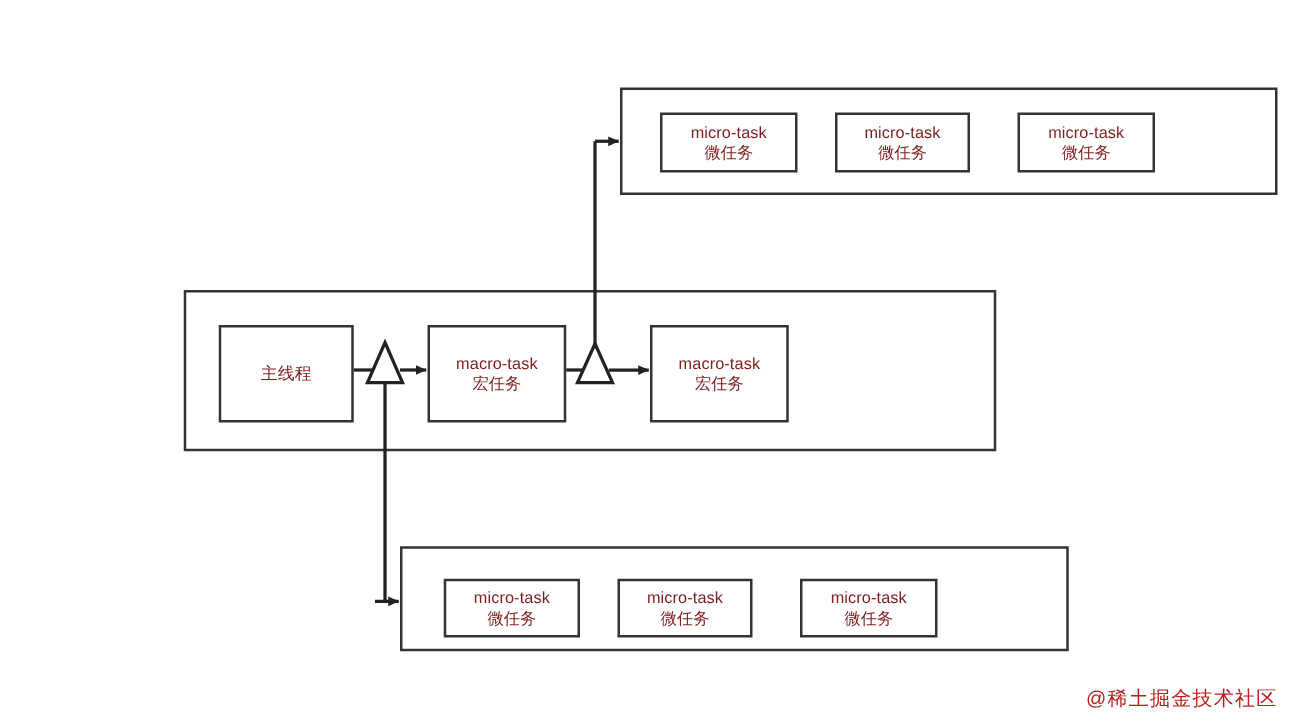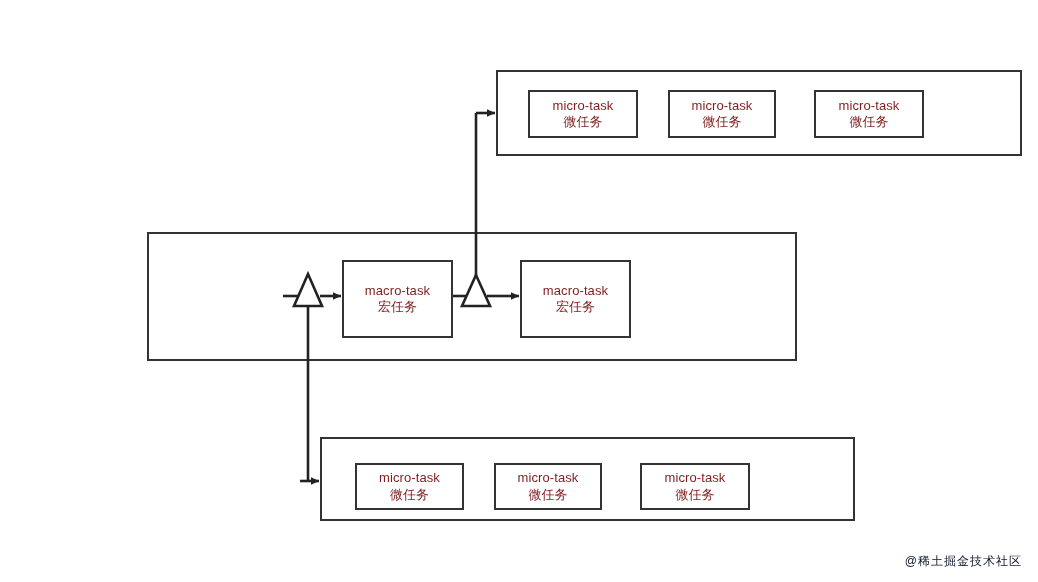--- a/index.html
+++ b/index.html
@@ -56,22 +56,22 @@
     top: 0;
     width: 1038px;
     height: 582px;
     pointer-events: none;
   }
   
   #watermark {
     position: absolute;
     right: 16px;
     bottom: 12px;
-    font-size: 12px;
-    color: #0f172a;
+    font-size: 16px;
+    color: #b91c1c;
     letter-spacing: 1px;
     user-select: none;
     white-space: nowrap;
   }
 </style>
 </head>
 <body>
 
 <div id="canvas">
 
@@ -87,20 +87,23 @@
     <span class="ln2">微任务</span>
   </div>
 
   <div class="taskbox" style="left:814px; top:90px; width:110px; height:48px;">
     <span class="ln1">micro-task</span>
     <span class="ln2">微任务</span>
   </div>
 
   <div class="container" style="left:147px; top:232px; width:650px; height:129px;"></div>
 
+  <div class="taskbox single" style="left:175px; top:260px; width:108px; height:78px;">
+    <span class="ln1">主线程</span>
+  </div>
 
   <div class="taskbox" style="left:342px; top:260px; width:111px; height:78px;">
     <span class="ln1">macro-task</span>
     <span class="ln2">宏任务</span>
   </div>
 
   <div class="taskbox" style="left:520px; top:260px; width:111px; height:78px;">
     <span class="ln1">macro-task</span>
     <span class="ln2">宏任务</span>
   </div>

